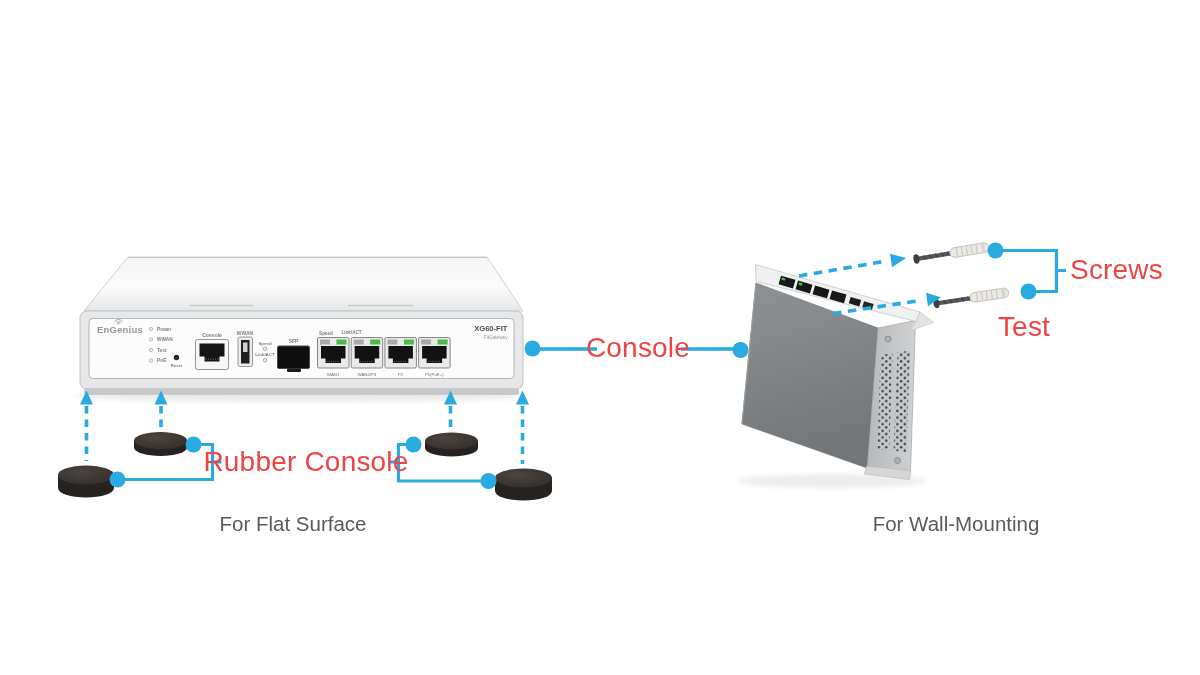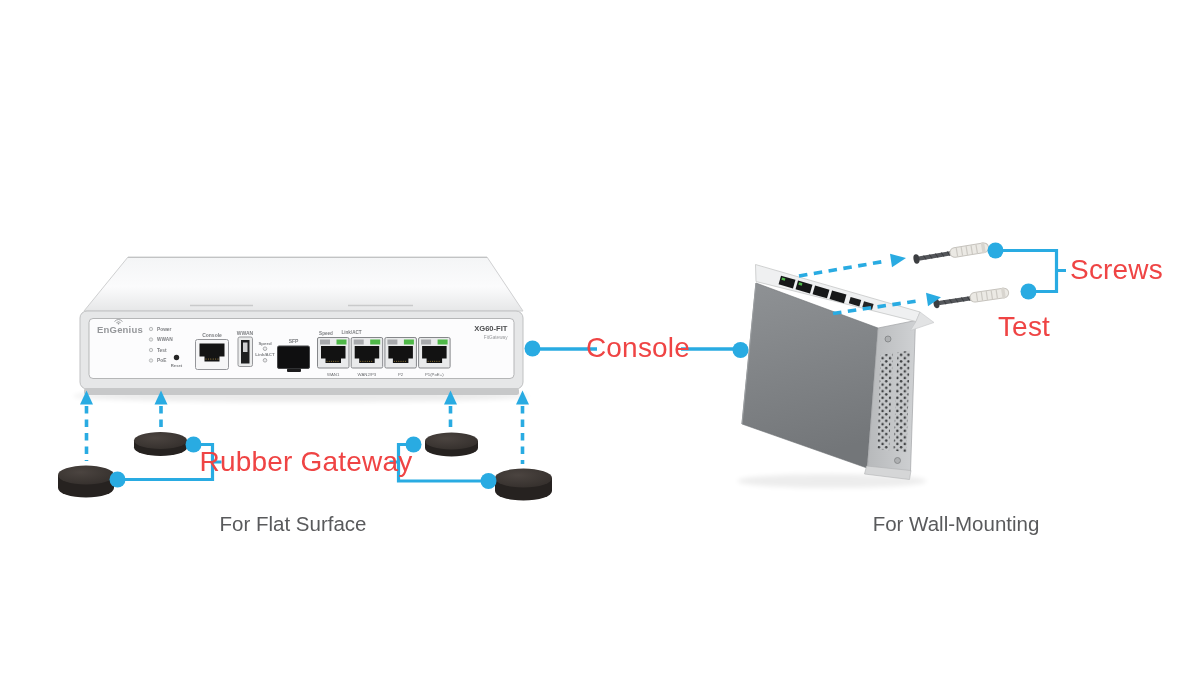--- a/index.html
+++ b/index.html
@@ -302,17 +302,17 @@
 
     <path d="M995.5,250.5 H1056.5 V291.5 H1028.5 M1056.5,270.5 H1066" fill="none" stroke-width="3.2"></path>
     <circle cx="995.5" cy="250.5" r="8" stroke="none"></circle>
     <circle cx="1028.5" cy="291.5" r="8" stroke="none"></circle>
   </g>
 </svg>
 
 <div class="callout" style="left:638px; top:348px;">Console</div>
 <div class="callout left-anchor" style="left:1070px; top:270px;">Screws</div>
 <div class="callout" style="left:1024px; top:327px;">Test</div>
-<div class="callout" style="left:306px; top:462px;">Rubber Gateway</div>
+<div class="callout" style="left:306px; top:462px;">Rubber Console</div>
 <div class="caption" style="left:293px; top:524px;">For Flat Surface</div>
 <div class="caption" style="left:956px; top:524px;">For Wall-Mounting</div>
 
 </div>
 
 </body></html>

